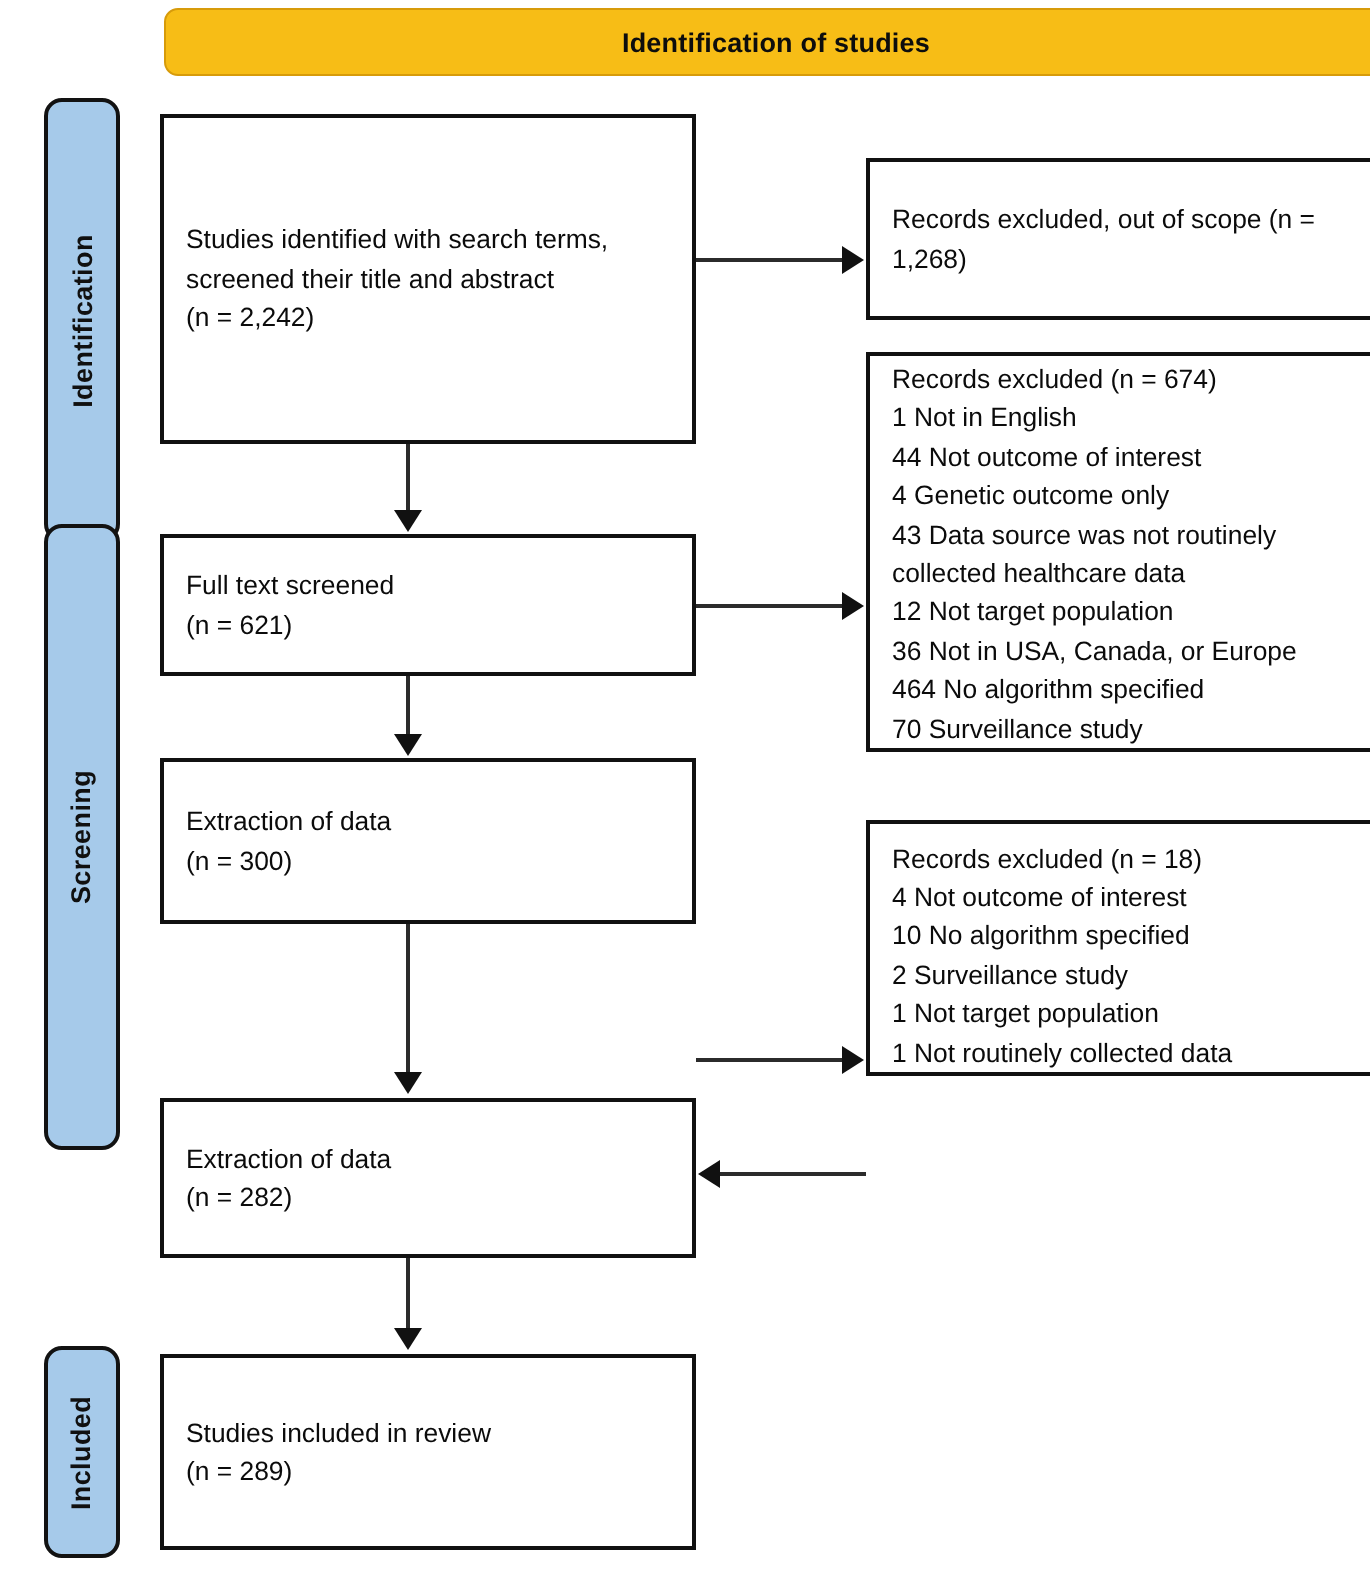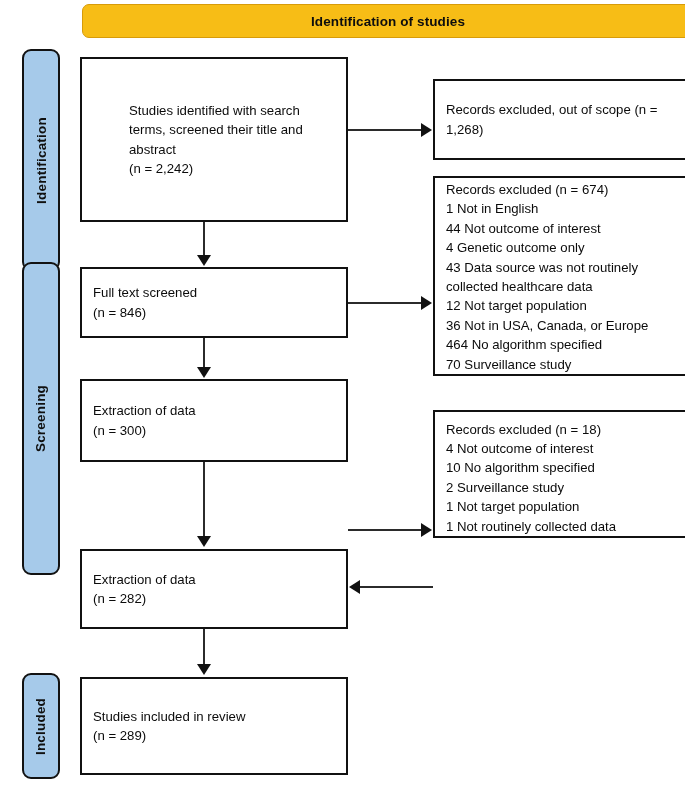--- a/index.html
+++ b/index.html
@@ -84,21 +84,21 @@
     color: #0b0b0b;
     padding: 0 11px;
     white-space: pre-line;
   }
   .box.align-top {
     justify-content: flex-end;
     padding-top: 8px;
   }
 
   
-  #box-identified   { left: 64px; top: 57px;  width: 268px; height: 165px; padding-left: 36px; }
+  #box-identified   { left: 64px; top: 57px;  width: 268px; height: 165px; }
   #box-fulltext     { left: 64px; top: 267px; width: 268px; height: 71px;  }
   #box-extraction1  { left: 64px; top: 379px; width: 268px; height: 83px;  }
   #box-extraction2  { left: 64px; top: 549px; width: 268px; height: 80px;  }
   #box-included     { left: 64px; top: 677px; width: 268px; height: 98px; }
 
   
   #box-excl-scope   { left: 417px; top: 79px;  width: 264px; height: 81px;  }
   #box-excl-674     { left: 417px; top: 176px; width: 266px; height: 200px; }
   #box-excl-18      { left: 417px; top: 410px; width: 266px; height: 128px; }
   #box-additional   { left: 417px; top: 561px; width: 266px; height: 52px;  }
@@ -153,21 +153,21 @@
     <span class="stage-pill-label">Included</span>
   </div>
 
   <div class="box" id="box-identified">
     <div class="box-text">Studies identified with search terms, screened their title and abstract
 (n = 2,242)</div>
   </div>
 
   <div class="box" id="box-fulltext">
     <div class="box-text">Full text screened
-(n = 846)</div>
+(n = 621)</div>
   </div>
 
   <div class="box" id="box-extraction1">
     <div class="box-text">Extraction of data
 (n = 300)</div>
   </div>
 
   <div class="box" id="box-extraction2">
     <div class="box-text">Extraction of data
 (n = 282)</div>

